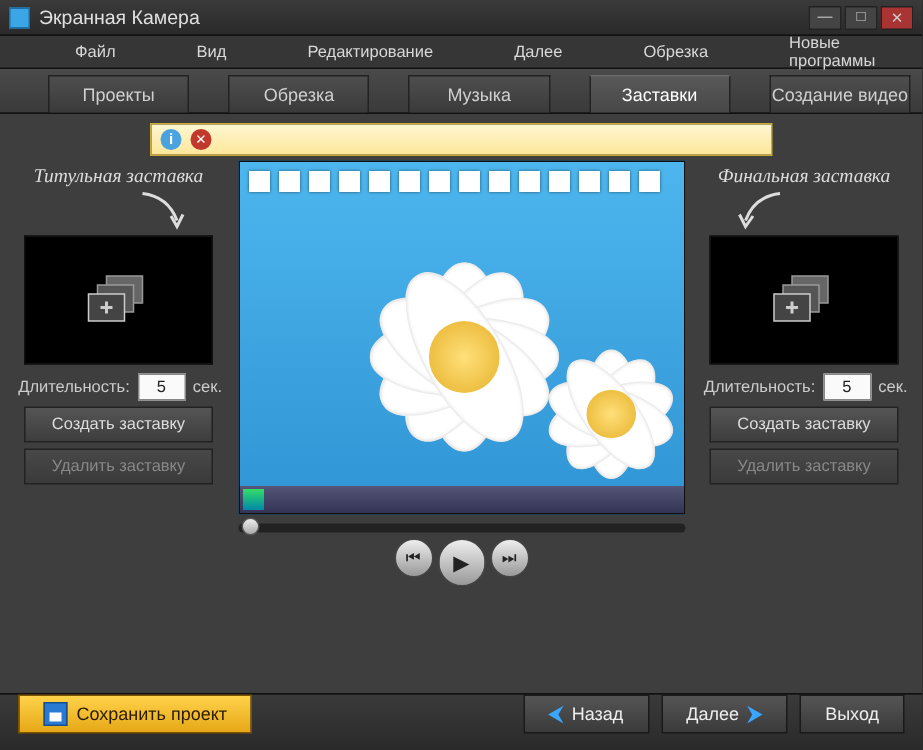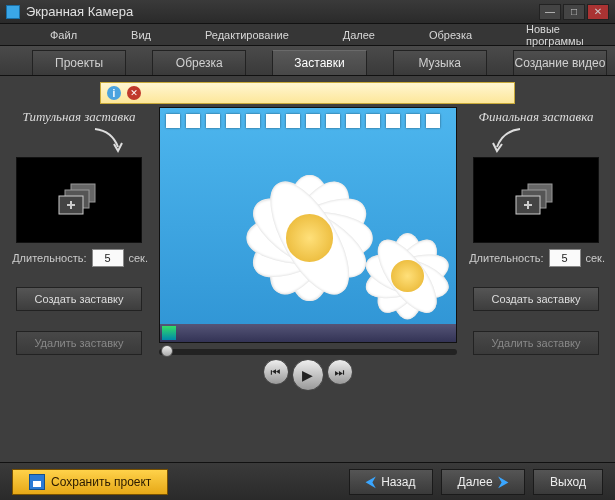--- a/index.html
+++ b/index.html
@@ -22,41 +22,41 @@
   .threepane{ display:flex; gap:6px; }
   .side { width:138px; position:relative; padding-top:36px;}
   .side-label { position:absolute; top:2px; color:#ddd; font-size:13px; font-style:italic; font-family:"Comic Sans MS",cursive; width:100%; text-align:center;}
   .arrow-down{ position:absolute; top:20px; width:40px; height:28px;}
   .arrow-down.left{ right:18px;}
   .arrow-down.right{ left:18px;}
   .thumb { width:126px; height:86px; background:#000; border:1px solid #111; display:flex; align-items:center; justify-content:center; margin:14px auto 6px;}
   .frames-icon svg { display:block;}
   .dur-row{ display:flex; align-items:center; justify-content:flex-end; gap:5px; color:#ccc; font-size:11px; margin:4px 0;}
   .spin{ width:32px; height:18px; background:#fafafa; color:#222; display:flex; align-items:center; justify-content:center; font-size:11px; border:1px solid #888;}
-  .sidebtn{ width:126px; height:24px; margin:20px auto; background:linear-gradient(#555,#3d3d3d); border:1px solid #222; color:#ddd; font-size:11px; display:flex; align-items:center; justify-content:center;}
+  .sidebtn{ width:126px; height:24px; margin:4px auto; background:linear-gradient(#555,#3d3d3d); border:1px solid #222; color:#ddd; font-size:11px; display:flex; align-items:center; justify-content:center;}
   .sidebtn.disabled{ color:#888; background:linear-gradient(#484848,#3a3a3a);}
   .center { flex:1; display:flex; flex-direction:column; align-items:center;}
   .preview { width:298px; height:236px; background:#39a8e6; border:1px solid #111; position:relative; overflow:hidden;}
   .preview .sky{position:absolute;inset:0;background:linear-gradient(#4db6ee,#2f94d4);}
   .taskbar{position:absolute;bottom:0;left:0;right:0;height:18px;background:linear-gradient(#557,#335);}
   .taskbar .start{position:absolute;left:2px;top:2px;width:14px;height:14px;background:linear-gradient(#3d6,#08a);}
   .desktop-icons{position:absolute;top:6px;left:6px;right:6px;height:30px;display:flex;gap:6px;flex-wrap:wrap;}
   .di{width:14px;height:14px;background:#fff;box-shadow:0 0 2px #0008;}
   .daisy{position:absolute;border-radius:50%;}
   .daisy .petals{position:absolute;inset:0;}
   .petal{position:absolute;width:38%;height:90%;left:31%;top:5%;background:#fff;border-radius:50% 50% 48% 48%;box-shadow:0 0 3px #0003 inset;}
   .daisy .center-d{position:absolute;width:34%;height:34%;left:33%;top:33%;border-radius:50%;background:radial-gradient(#ffe07a,#e6b12a);}
   .slider-wrap{width:298px; margin-top:6px;}
   .slider-track{height:6px;background:#222;border-radius:3px;position:relative;}
   .slider-knob{position:absolute;left:2px;top:-4px;width:12px;height:12px;border-radius:50%;background:linear-gradient(#eee,#aaa);border:1px solid #555;}
   .timerow{width:298px;display:flex;justify-content:space-between;color:#ccc;font-size:11px;margin-top:6px;}
   .controls{display:flex;gap:3px;margin-top:4px;justify-content:center;width:298px;}
   .pbtn{width:26px;height:26px;border-radius:50%;background:linear-gradient(#eee,#999);border:1px solid #444;display:flex;align-items:center;justify-content:center;font-size:11px;color:#222;}
   .pbtn.big{width:32px;height:32px;font-size:14px;}
-  .footer{height:38px;background:linear-gradient(#3a3a3a,#2a2a2a);border-top:1px solid #111;display:flex;align-items:center;padding:0 12px;gap:8px;}
+  .footer{height:38px;background:linear-gradient(#3a3a3a,#2a2a2a);border-top:1px solid #111;display:flex;padding:0 12px;gap:8px;}
   .footer .spacer{flex:1;}
   .fbtn{height:26px;padding:0 16px;background:linear-gradient(#555,#3a3a3a);border:1px solid #1a1a1a;color:#eee;font-size:12px;display:flex;align-items:center;gap:6px;}
   .fbtn.save{background:linear-gradient(#ffd24a,#e6a817);color:#2a1a00;border:1px solid #7a5200;}
   .fbtn .arw{color:#3aa6ff;font-size:13px;font-weight:bold;}
   .disk-ic{width:16px;height:16px;background:#2a7ad4;border:1px solid #14508e;position:relative;}
   .disk-ic:after{content:"";position:absolute;left:3px;right:3px;bottom:2px;height:6px;background:#fff;}
 </style>
 </head>
 <body>
 
@@ -73,22 +73,22 @@
   <span>Вид</span>
   <span>Редактирование</span>
   <span>Далее</span>
   <span>Обрезка</span>
   <span>Новые программы</span>
 </div>
 
 <div class="tabbar">
   <div class="tab">Проекты</div>
   <div class="tab">Обрезка</div>
+  <div class="tab">Музыка</div>
   <div class="tab active">Заставки</div>
-  <div class="tab">Музыка</div>
   <div class="tab">Создание видео</div>
 </div>
 
 <div class="workspace">
 
   <div class="infobar">
     <div class="info-icon">i</div>
     <div class="info-close">✕</div>
   </div>
 

